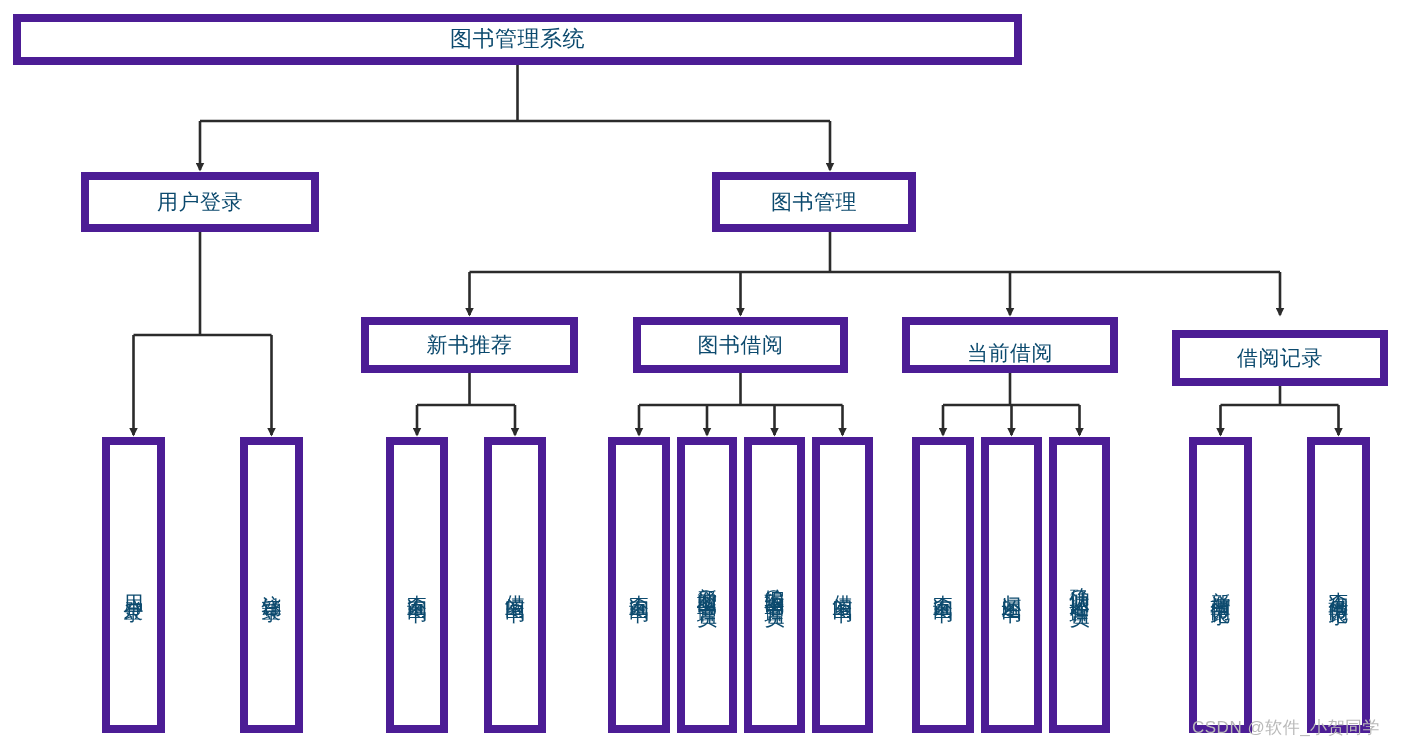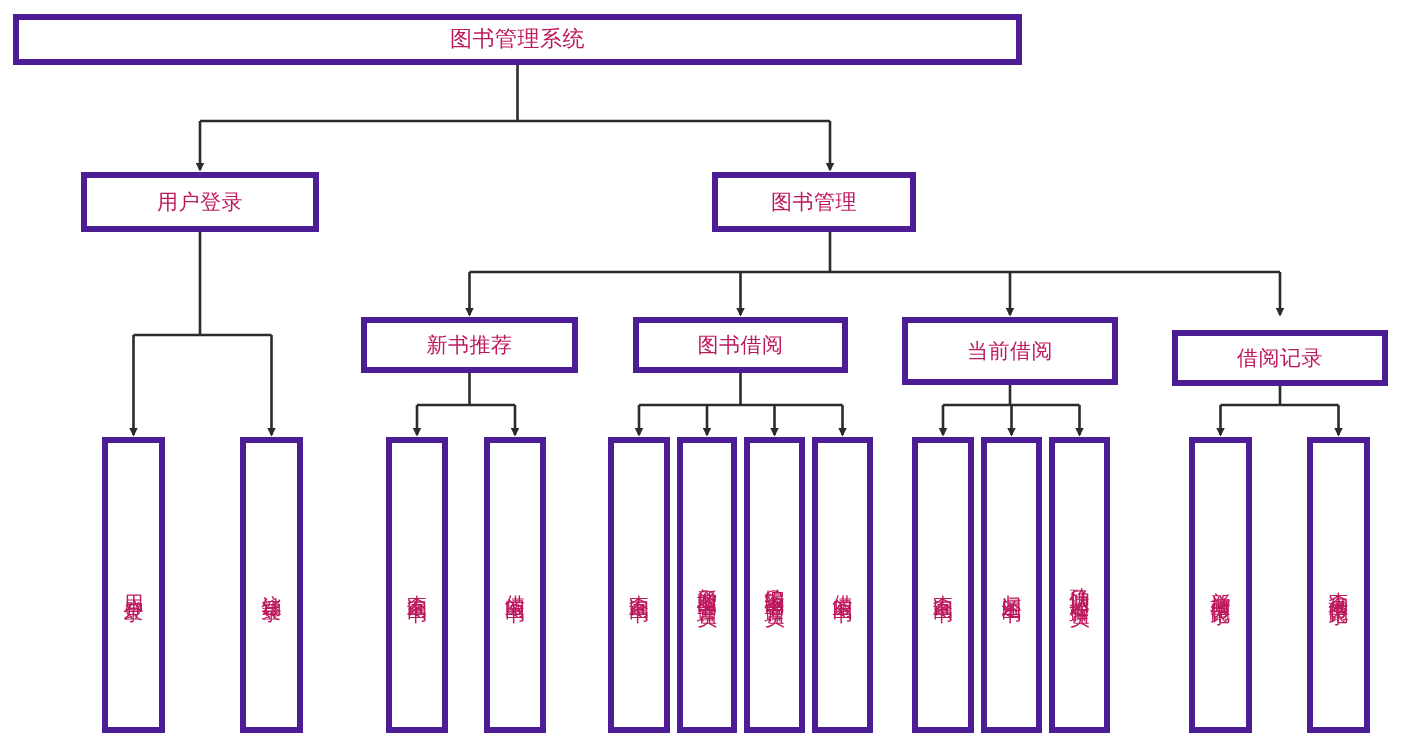--- a/index.html
+++ b/index.html
@@ -23,25 +23,25 @@
     left: 0;
     top: 0;
     width: 1405px;
     height: 747px;
     pointer-events: none;
   }
   .node {
     position: absolute;
     box-sizing: border-box;
     background: #ffffff;
-    border: 6px solid #4c1d95;
+    border: 8px solid #4c1d95;
     display: flex;
     align-items: center;
     justify-content: center;
-    color: #be185d;
+    color: #0c4a6e;
   }
   .node-label {
     display: block;
     text-align: center;
     line-height: 1.12;
     white-space: pre;
     letter-spacing: 0.5px;
   }
   
   .node.horiz .node-label {
@@ -131,21 +131,21 @@
       </div>
       <div class="node horiz" style="left: 712px; top: 172px; width: 204px; height: 60px;">
         <span class="node-label">图书管理</span>
       </div>
       <div class="node horiz" style="left: 361px; top: 317px; width: 217px; height: 56px;">
         <span class="node-label">新书推荐</span>
       </div>
       <div class="node horiz" style="left: 633px; top: 317px; width: 215px; height: 56px;">
         <span class="node-label">图书借阅</span>
       </div>
-      <div class="node horiz" style="left: 902px; top: 317px; width: 216px; height: 68px;">
+      <div class="node horiz" style="left: 902px; top: 317px; width: 216px; height: 56px; align-items: flex-end;">
         <span class="node-label">当前借阅</span>
       </div>
       <div class="node horiz" style="left: 1172px; top: 317px; width: 216px; height: 56px; margin-top: 13px;">
         <span class="node-label">借阅记录</span>
       </div>
       <div class="node vert" style="left: 102px; top: 437px; width: 63px; height: 296px;">
         <span class="node-label">用户登录</span>
       </div>
       <div class="node vert" style="left: 240px; top: 437px; width: 63px; height: 296px;">
         <span class="node-label">注销登录</span>
@@ -178,14 +178,15 @@
         <span class="node-label">确认归还（管理员）</span>
       </div>
       <div class="node vert" style="left: 1189px; top: 437px; width: 63px; height: 296px;">
         <span class="node-label">新增借阅记录</span>
       </div>
       <div class="node vert" style="left: 1307px; top: 437px; width: 63px; height: 296px;">
         <span class="node-label">查询借阅记录</span>
       </div>
     </div>
 
+  <div class="watermark" style="left: 1192px; top: 716px;">CSDN @软件_小贺同学</div>
 
 </div>
 
 </body></html>

